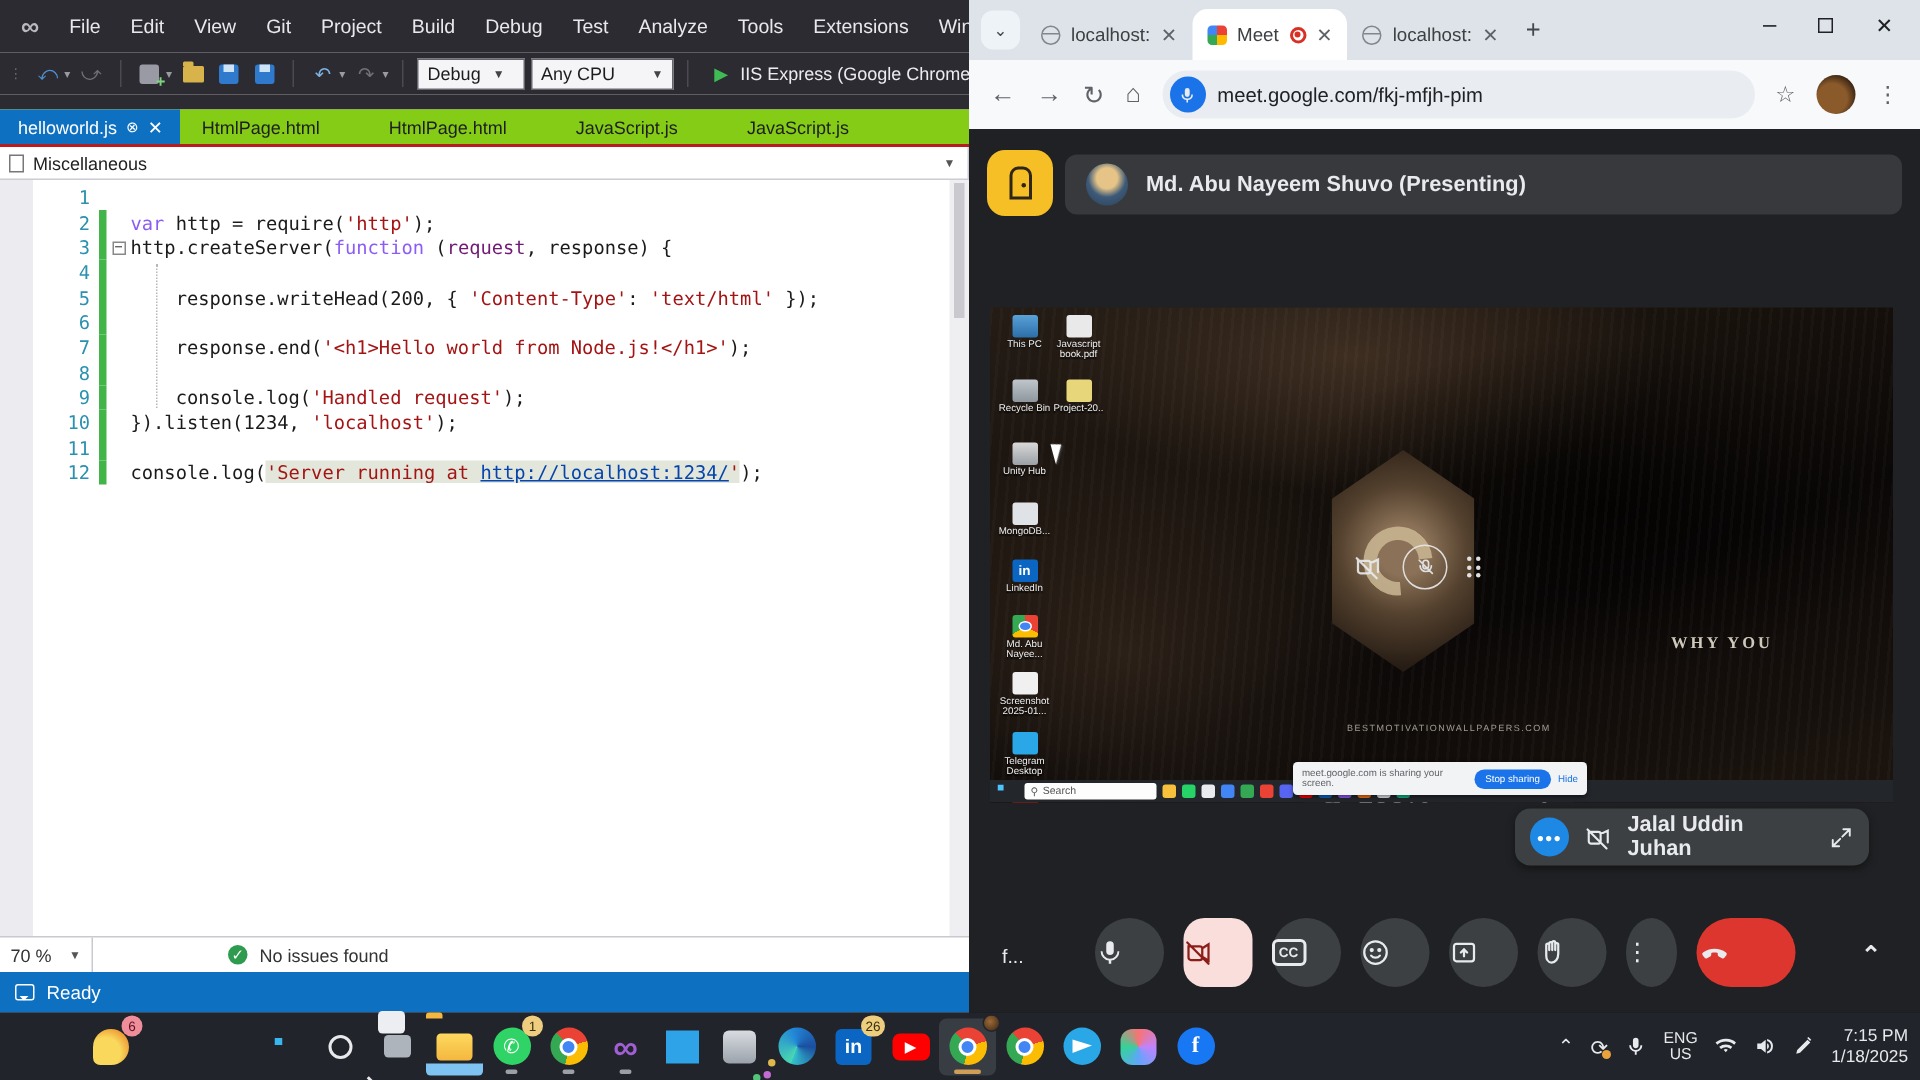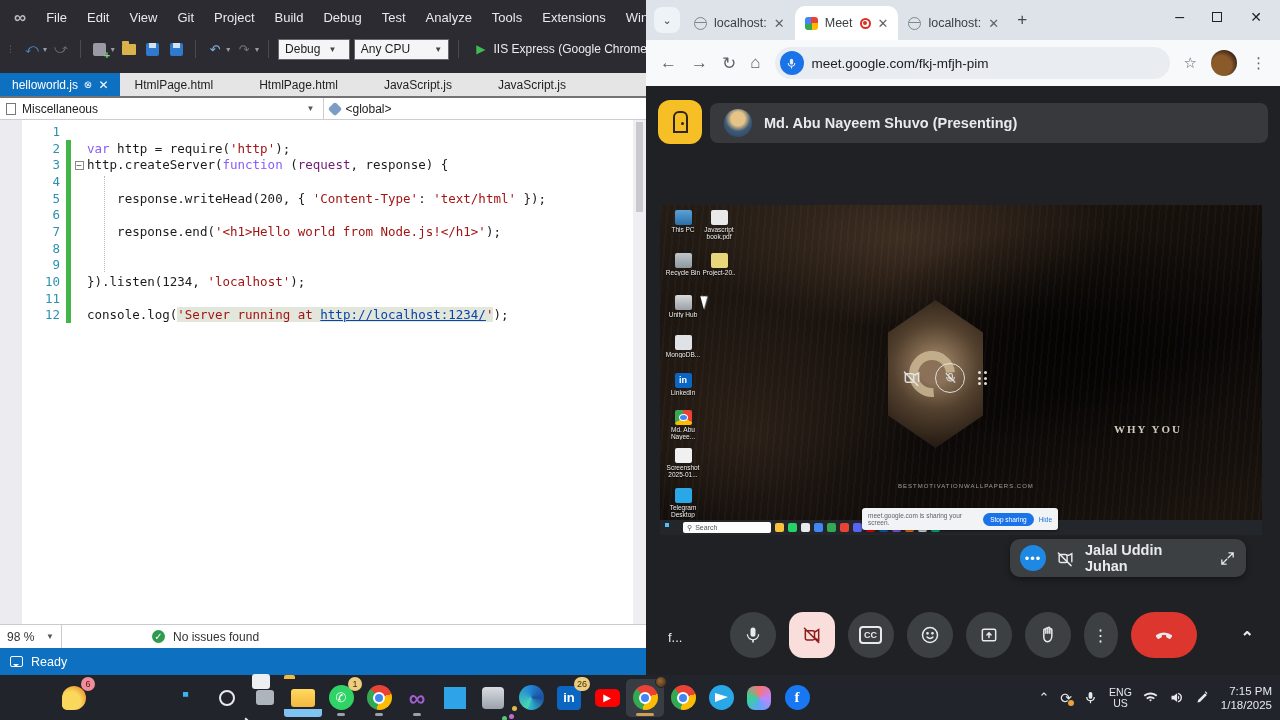--- a/index.html
+++ b/index.html
@@ -28,22 +28,22 @@
   .folder-o::before { content:""; position:absolute; top:-3px; left:0; width:7px; height:3px; background:#d8b24a; border-radius:1px 1px 0 0; }
   .newproj { width:13px; height:13px; background:#9a9aa4; position:relative; border-radius:2px; }
   .newproj::after { content:"+"; position:absolute; right:-4px; bottom:-5px; color:#7fd37f; font-size:11px; font-weight:bold; }
   .vs-sep { width:1px; height:18px; background:#4a4a52; margin:0 5px; }
   .vs-combo { background:#f5f5f8; color:#1c1c1c; border:1px solid #66666e; height:21px;
     display:flex; align-items:center; font-size:12px; padding:0 6px; gap:8px; }
   .vs-combo .arrow { font-size:8px; color:#444; }
   .play { color:#3fba54; font-size:12px; margin:0 4px 0 8px; }
   .run-label { color:#ececf0; white-space:nowrap; overflow:hidden;text-align:center; }
 
-  .vs-tabs { height:25px; background:#e5e5e5; display:flex; align-items:flex-end;
-    flex:0 0 auto; border-bottom:2px solid #737373; }
+  .vs-tabs { height:25px; background:#84cc16; display:flex; align-items:flex-end;
+    flex:0 0 auto; border-bottom:2px solid #b91c1c; }
   .vs-tab { height:23px; padding:0 12px; font-size:12px; color:#1e1e1e; display:flex;
     align-items:center; gap:6px; margin-right:22px; white-space:nowrap; }
   .vs-tab.active { background:#0e70c0; color:#fff; margin-right:2px; }
   .vs-tab .pin { font-size:10px; transform:rotate(40deg); display:inline-block; }
   .vs-tab .x { font-size:12px; }
 
   .vs-nav { height:22px; display:flex; flex:0 0 auto; background:#fff; border-bottom:1px solid #ccccd4; }
   .nav-combo { flex:1; display:flex; align-items:center; gap:6px; font-size:12px; color:#222;
     border-right:1px solid #ccccd4; padding:0 6px; position:relative; }
   .nav-combo .arrow { position:absolute; right:8px; font-size:8px; color:#555; }
@@ -201,21 +201,21 @@
   .selfview { position:absolute; left:364px; top:453px; width:236px; height:38px; background:#3c4043;
     border-radius:10px; display:flex; align-items:center; gap:10px; padding:0 10px; box-shadow:0 2px 6px rgba(0,0,0,.4); }
   .sv-more { width:26px; height:26px; border-radius:50%; background:#1e88e5; color:#fff; font-size:13px;
     display:flex; align-items:center; justify-content:center; letter-spacing:1px; }
   .sv-name { color:#e8eaed; font-size:14.5px; font-weight:bold; flex:1; }
 
   .controlbar { position:absolute; left:0; right:0; bottom:16px; height:48px; display:flex;
     align-items:center; justify-content:center; gap:13px; }
   .meet-code { position:absolute; left:22px; bottom:30px; color:#e8eaed; font-size:13px; }
   .ctl { width:46px; height:46px; border-radius:50%; background:#3c4043; display:flex;
-    align-items:center; justify-content:center; color:#e8eaed; }
+    align-items:center; color:#e8eaed; }
   .ctl.camoff { border-radius:14px; background:#f9dedc; color:#8c1d18; }
   .ctl.more { width:34px; }
   .ctl.endcall { width:66px; border-radius:24px; background:#dc362e; color:#fff; }
   .cc-box { border:2px solid #e8eaed; border-radius:4px; font-size:9px; font-weight:bold; padding:2px 3px; }
   .chev-up { position:absolute; right:26px; bottom:28px; color:#e8eaed; font-size:16px; font-weight:bold; }
 
   
   #taskbar { position:absolute; left:0; top:675px; width:1280px; height:45px; background:#21242a;
     display:flex; align-items:center; }
   .tb-center { position:absolute; left:170px; display:flex; align-items:center; }
@@ -353,24 +353,20 @@
         <span>JavaScript.js</span>
       </div>
     </div>
 
   <div class="vs-nav">
     <div class="nav-combo">
       <span class="doc-ico"></span>
       <span>Miscellaneous</span>
       <span class="arrow">▼</span>
     </div>
-    <div class="nav-combo" style="border-right:none">
-      <span class="cube-ico"></span>
-      <span>&lt;global&gt;</span>
-    </div>
   </div>
 
   <div class="vs-editor">
     <div class="bp-margin"></div>
     <div class="code-rows" id="code-rows">
         <div class="code-row">
           <span class="gut">1</span>
           <span class="chg"></span>
           <span class="foldc"></span>
           <span class="codetext"></span>
@@ -414,20 +410,21 @@
         <div class="code-row">
           <span class="gut">8</span>
           <span class="chg on"></span>
           <span class="foldc"></span>
           <span class="codetext"></span>
         </div>
         <div class="code-row">
           <span class="gut">9</span>
           <span class="chg on"></span>
           <span class="foldc"></span>
+          <span class="codetext"><span class="pl">    console.log(</span><span class="str">'Handled request'</span><span class="pl">);</span></span>
         </div>
         <div class="code-row">
           <span class="gut">10</span>
           <span class="chg on"></span>
           <span class="foldc"></span>
           <span class="codetext"><span class="pl">}).listen(1234, </span><span class="str">'localhost'</span><span class="pl">);</span></span>
         </div>
         <div class="code-row">
           <span class="gut">11</span>
           <span class="chg on"></span>
@@ -442,21 +439,21 @@
         </div>
       </div>
     <div class="struct-guide" style="left:104px; top:56px; height:96px;"></div>
     <div class="vs-scroll">
       <div class="thumb"></div>
     </div>
   </div>
 
   <div class="vs-zoombar">
     <div class="zoom-combo">
-      <span>98 %</span>
+      <span>70 %</span>
         <span style="font-size:8px;color:#555">▼</span>
     </div>
     <span class="okdot">✓</span>
     <span>No issues found</span>
   </div>
 
   <div class="vs-statusbar">
     <span class="msg-ico"></span>
     <span>Ready</span>
   </div>

